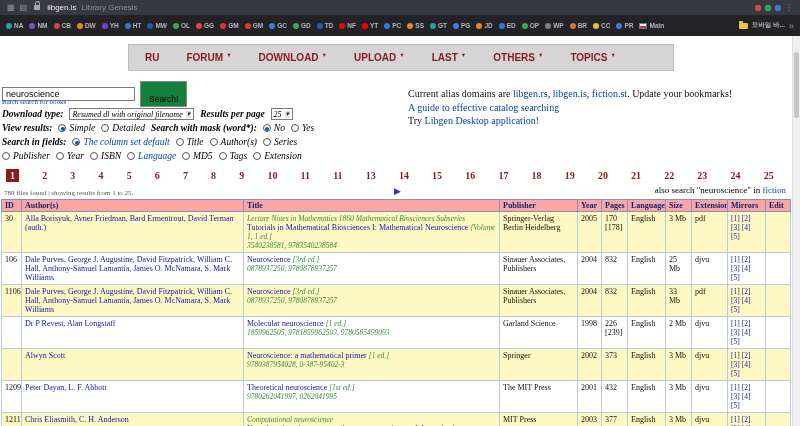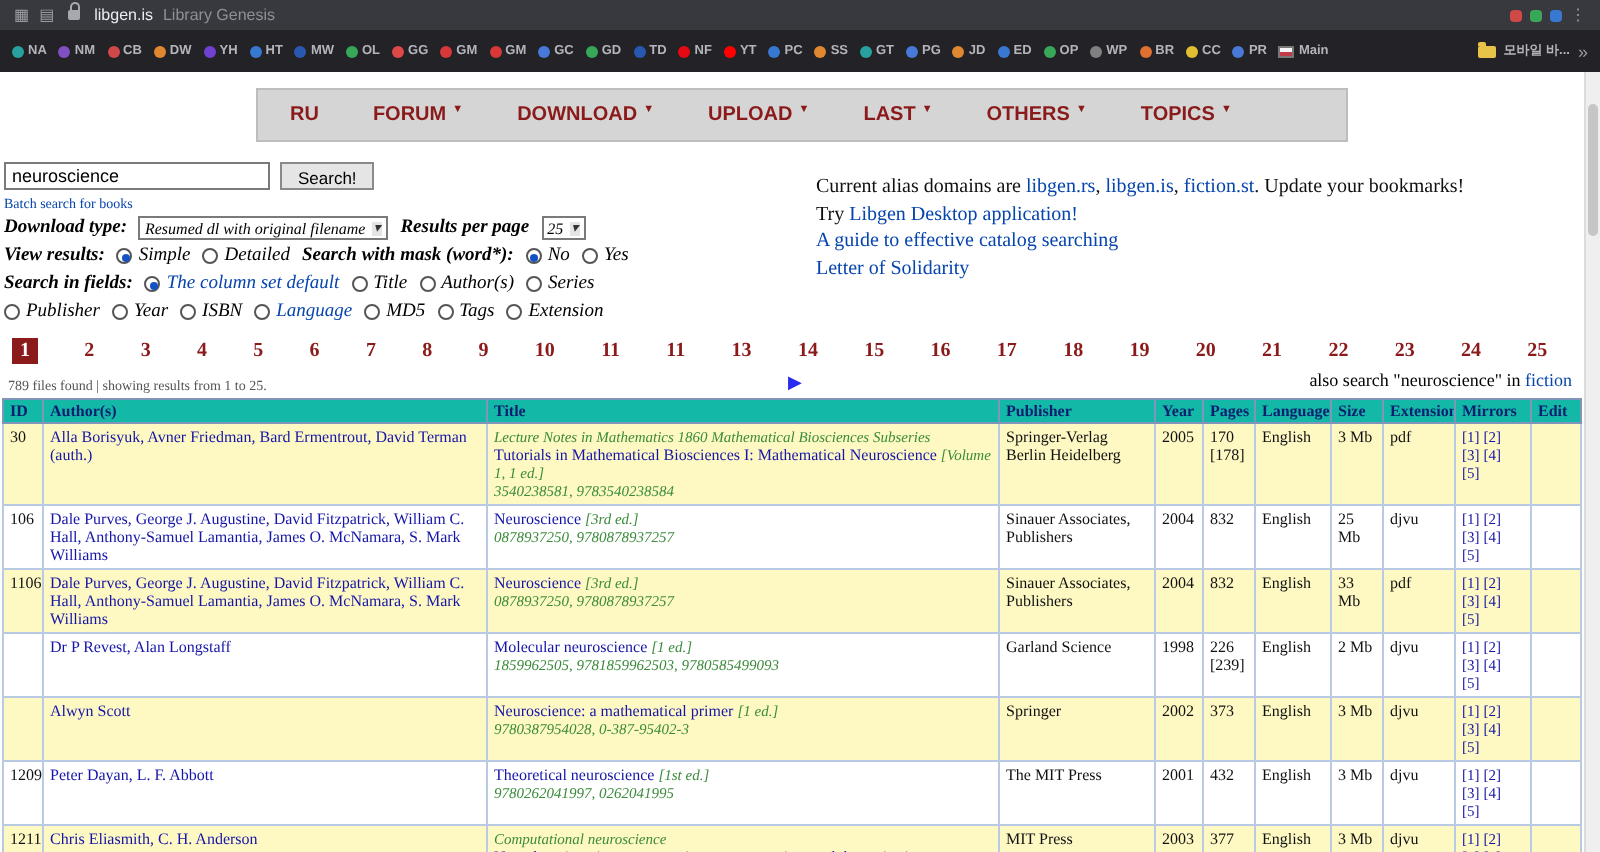--- a/index.html
+++ b/index.html
@@ -29,21 +29,21 @@
 .page{position:absolute;top:36px;left:0;width:792px;height:390px;background:#fff;}
 .scrollbar{position:absolute;top:36px;right:0;width:8px;height:390px;background:#efefef;border-left:1px solid #dcdcdc;}
 .scroll-thumb{position:absolute;top:16px;left:1px;width:5px;height:66px;background:#c6c6c6;border-radius:3px;}
 
 .nav{position:absolute;left:128px;top:8px;width:546px;height:27px;background:#d5d5d5;border:1px solid #bdbdbd;display:flex;align-items:center;padding-left:16px;}
 .nav-item{display:flex;gap:3px;margin-right:27px;font-family:"Liberation Sans",sans-serif;font-size:10px;font-weight:bold;color:#8b1a1a;cursor:pointer;}
 .nav-caret{font-size:5.5px;color:#8b1a1a;}
 
 .search-row{position:absolute;left:2px;top:45px;display:flex;gap:5px;align-items:center;}
 .search-input{width:133px;height:14px;border:1px solid #7a7a7a;font-size:9px;font-family:"Liberation Sans",sans-serif;padding:0 3px;}
-.search-btn{height:14px;border:1px solid #8a8a8a;background:#e5e5e5;font-size:8.5px;padding:2px 8px;font-family:"Liberation Sans",sans-serif;cursor:pointer;}
+.search-btn{height:14px;border:1px solid #8a8a8a;background:#15803d;font-size:8.5px;padding:12px 8px;font-family:"Liberation Sans",sans-serif;cursor:pointer;}
 .batch-link{position:absolute;left:2px;top:62px;font-size:7px;color:#0645ad;}
 
 .form{position:absolute;left:2px;top:71px;font-size:9.5px;color:#000;font-style:italic;}
 .form-row{display:flex;align-items:center;gap:6px;height:14px;margin-bottom:0;}
 .lbl{font-weight:bold;}
 .sel{display:inline-flex;align-items:center;border:1px solid #7a7a7a;background:#fff;height:12px;font-size:8px;padding:0 2px;gap:3px;cursor:pointer;}
 .sel .sc{font-size:7px;color:#333;background:#e4e4e4;padding:0 1px;line-height:1;}
 .opt{display:inline-flex;align-items:center;gap:3px;cursor:pointer;}
 .radio{width:8px;height:8px;border:1px solid #555;border-radius:50%;background:#fff;position:relative;flex:none;}
 .radio.on::after{content:"";position:absolute;left:1.5px;top:1.5px;width:4px;height:4px;border-radius:50%;background:#1352c0;}
@@ -59,21 +59,21 @@
 .pg{font-size:10px;font-weight:bold;color:#8b1a1a;}
 .pg.cur{background:#8b1a1a;color:#fff;padding:1px 4px;}
 
 .result-line{position:absolute;left:4px;top:149px;width:784px;height:13px;}
 .summary{position:absolute;left:0;top:4px;font-size:7px;color:#555;}
 .next-arrow{position:absolute;left:390px;top:1px;font-size:9px;color:#2a2af0;cursor:pointer;}
 .also{position:absolute;right:2px;top:0;font-size:9px;color:#000;}
 .also a{color:#0645ad;}
 
 .results-table{position:absolute;left:1px;top:163px;width:789px;border-collapse:collapse;table-layout:fixed;font-size:8px;}
-.results-table th{background:#14b8a6;color:#0a1f70;font-size:8px;font-weight:bold;text-align:left;padding:1px 3px;border:1px solid #7f96ba;overflow:hidden;white-space:nowrap;}
+.results-table th{background:#fca5a5;color:#0a1f70;font-size:8px;font-weight:bold;text-align:left;padding:1px 3px;border:1px solid #7f96ba;overflow:hidden;white-space:nowrap;}
 .results-table td{border:1px solid #b9cae4;padding:2px 3px;vertical-align:top;color:#111;overflow:hidden;}
 tr.alt td{background:#fef9c3;}
 .c-auth a{color:#1515a8;}
 .t{color:#1515a8;}
 .series,.isbn,.edition{color:#3b8b3b;font-style:italic;font-size:7.5px;}
 .c-title div:empty{display:none;}
 .c-mir{font-size:7.5px;}
 .c-mir a{color:#1515a8;margin-right:2px;}
 .c-edit a{color:#1515a8;font-size:10px;padding-left:42px;}
 .p2{display:block;}
@@ -334,23 +334,22 @@
       <span class="opt">
           <span class="radio"></span>
           <span>Extension</span>
         </span>
     </div>
   </div>
 
   <div class="info">
     <div class="info-lines">
       <div><span>Current alias domains are </span><a>libgen.rs</a><span>, </span><a>libgen.is</a><span>, </span><a>fiction.st</a><span>. Update your bookmarks!</span></div>
+      <div><a>A guide to effective catalog searching</a></div>
       <div><span>Try </span><a>Libgen Desktop application!</a></div>
-      <div><a>A guide to effective catalog searching</a></div>
-      <div><a>Letter of Solidarity</a></div>
     </div>
   </div>
 
   <div class="pagination">
     <a class="pg cur">1</a>
     <a class="pg">2</a>
     <a class="pg">3</a>
     <a class="pg">4</a>
     <a class="pg">5</a>
     <a class="pg">6</a>

